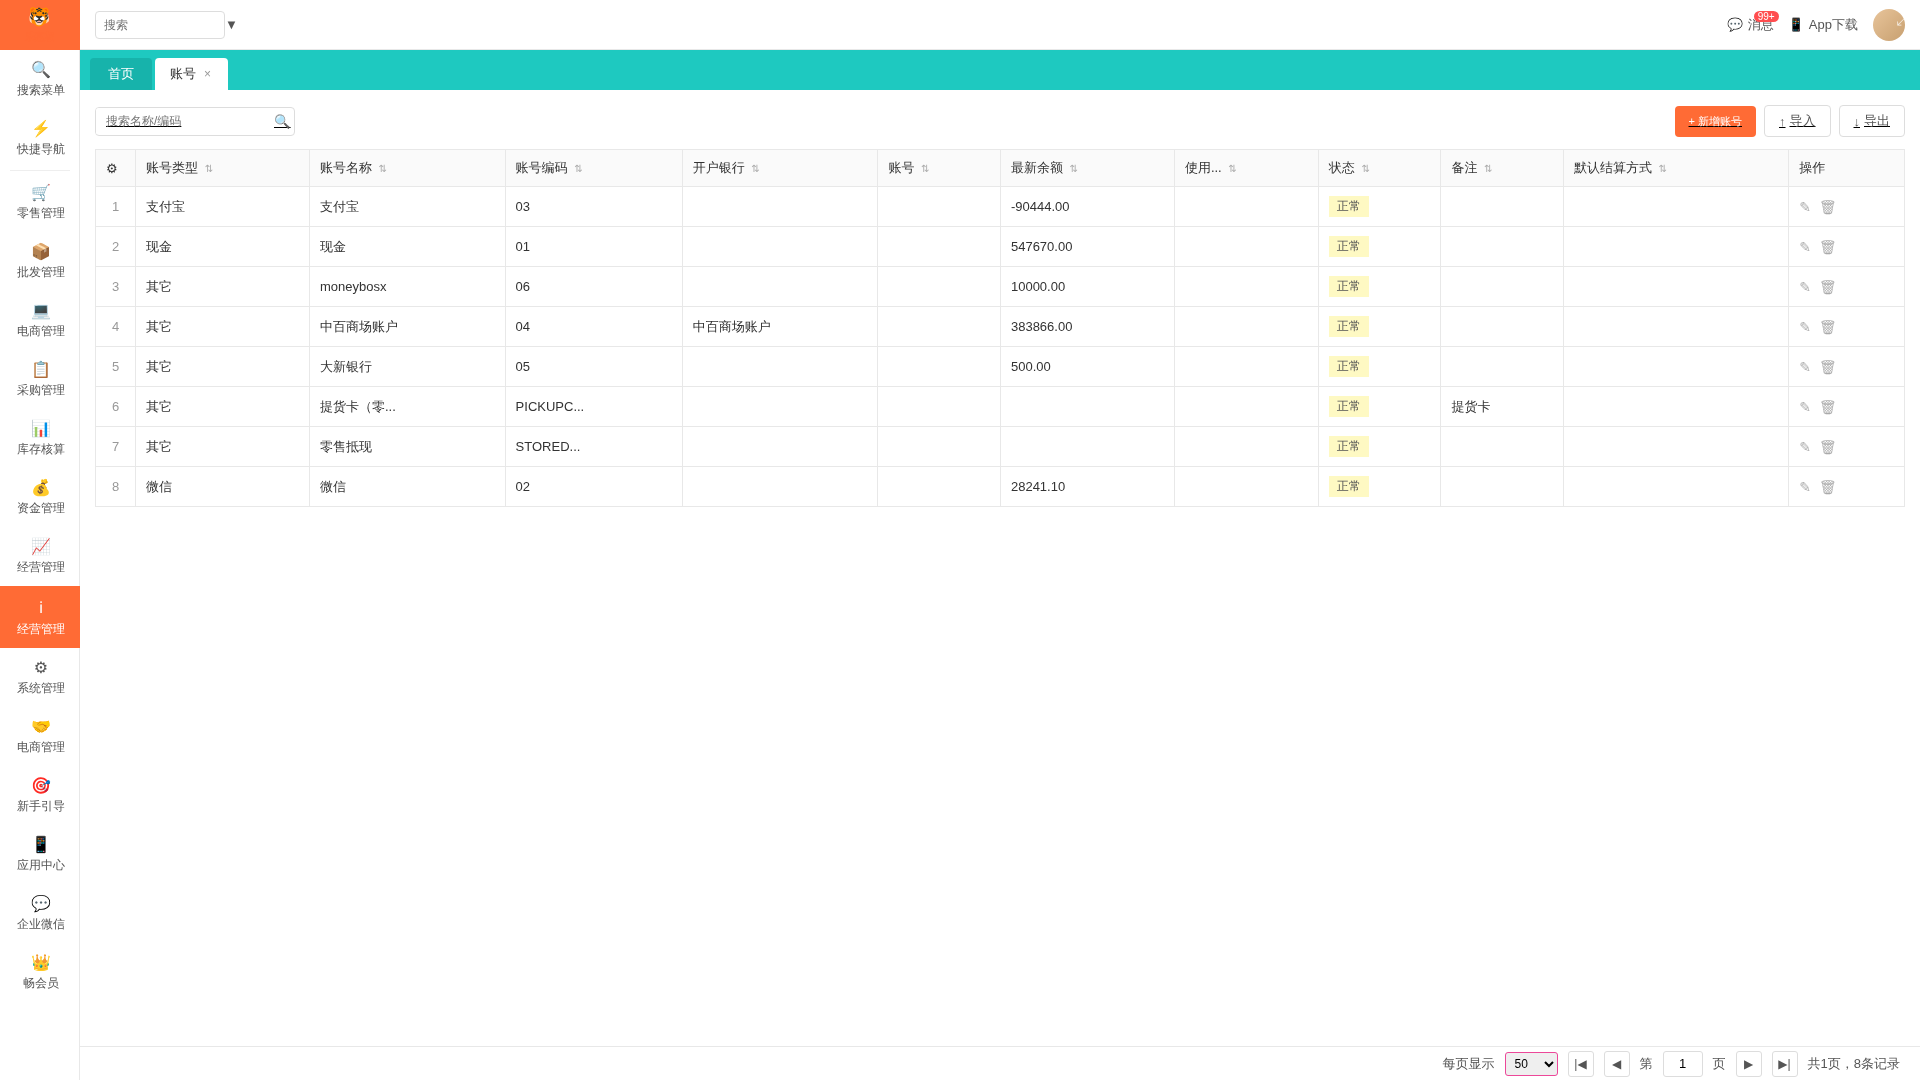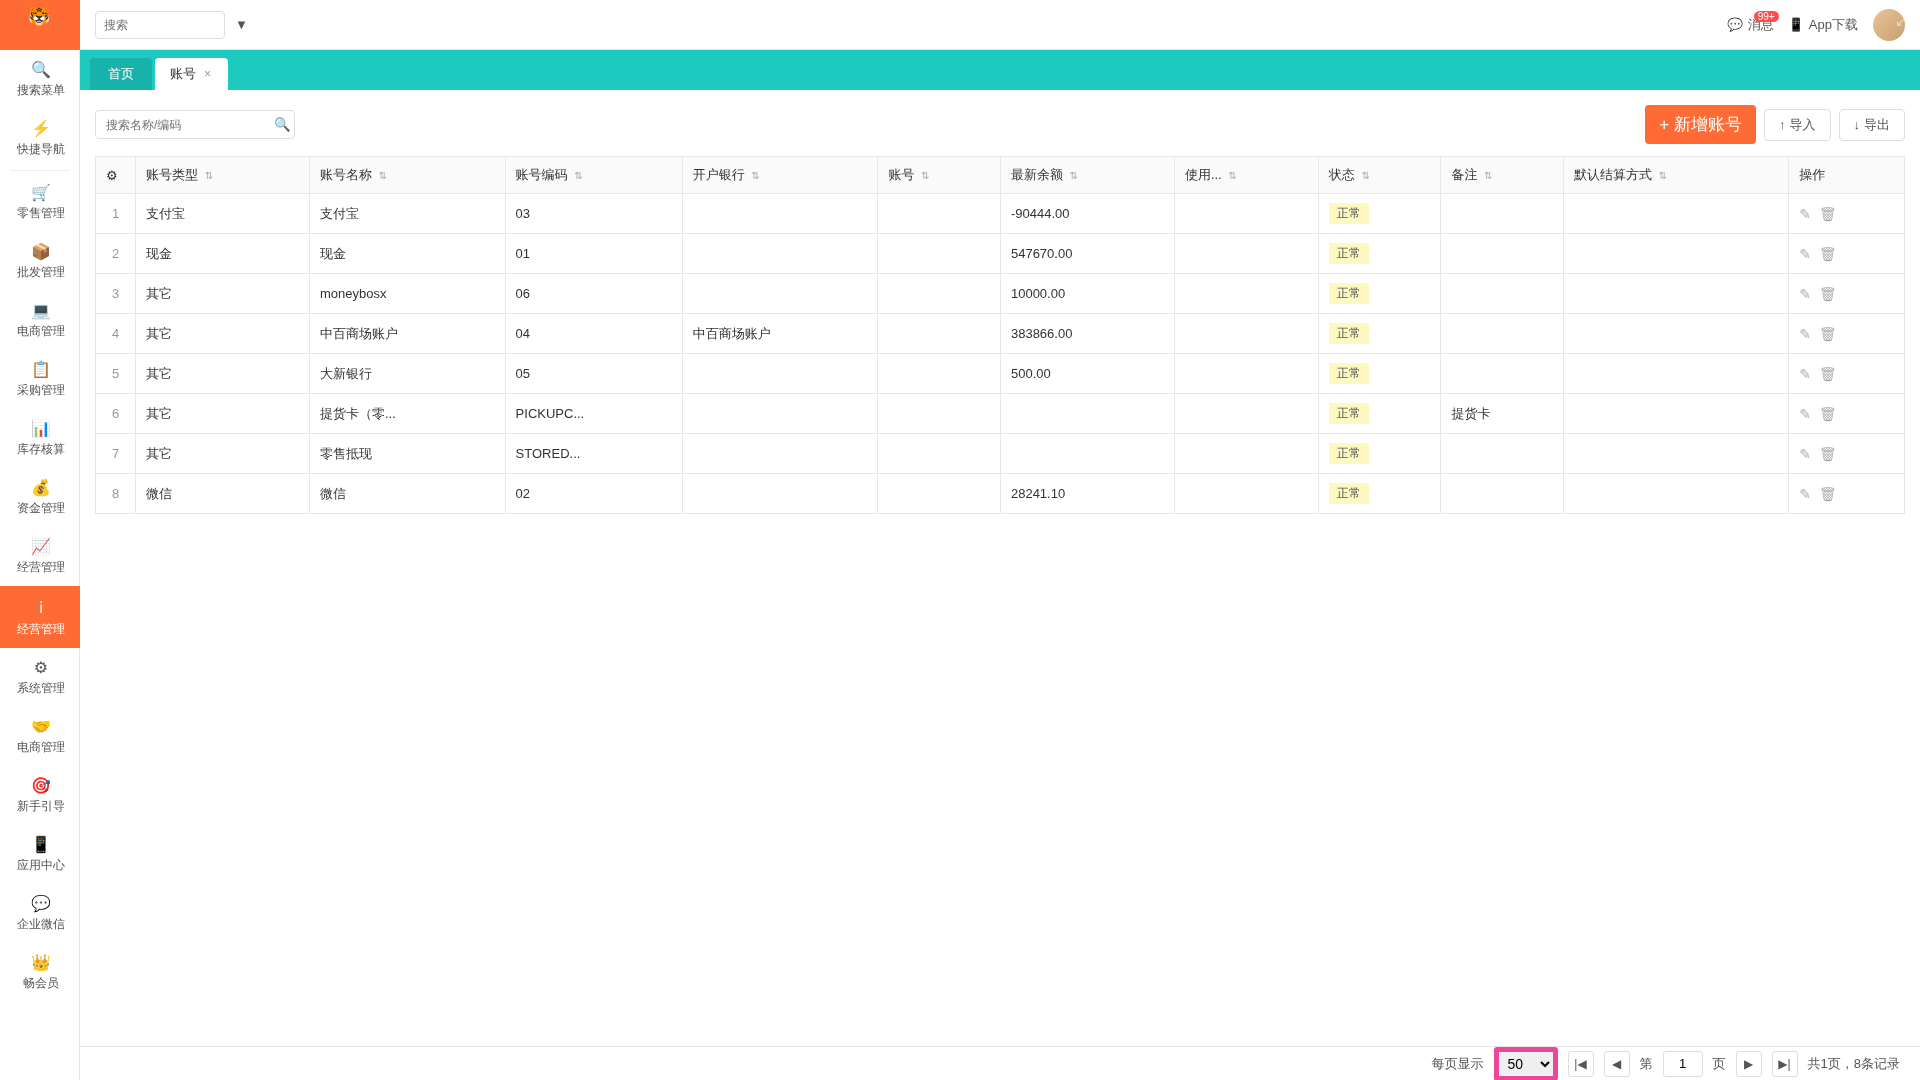--- a/index.html
+++ b/index.html
@@ -69,21 +69,20 @@
       display: flex;
       align-items: center;
       justify-content: space-between;
       padding: 0 15px;
       border-bottom: 1px solid #e8e8e8;
       flex-shrink: 0;
     }
     .header-left {
       display: flex;
       align-items: center;
-      gap: 10px;
     }
     .header-search {
       width: 130px;
       height: 28px;
       border: 1px solid #ddd;
       border-radius: 4px;
       padding: 0 8px;
       font-size: 12px;
     }
     .header-dropdown {
@@ -155,20 +154,21 @@
     .page-content {
       padding: 15px;
     }
 
     
     .toolbar {
       display: flex;
       align-items: center;
       justify-content: space-between;
       margin-bottom: 12px;
+      text-decoration: underline;
     }
     .search-box {
       display: flex;
       align-items: center;
       border: 1px solid #ddd;
       border-radius: 4px;
       overflow: hidden;
       width: 200px;
     }
     .search-input {
@@ -190,21 +190,21 @@
       align-items: center;
       gap: 8px;
     }
     .btn-primary {
       background: #ff6b35;
       color: white;
       border: none;
       padding: 8px 14px;
       border-radius: 4px;
       cursor: pointer;
-      font-size: 17px;
+      font-size: 11px;
       display: flex;
       align-items: center;
       gap: 4px;
     }
     .btn-default {
       background: #fff;
       color: #555;
       border: 1px solid #ddd;
       padding: 6px 14px;
       border-radius: 4px;
@@ -281,24 +281,24 @@
       border-top: 1px solid #e8e8e8;
       display: flex;
       align-items: center;
       justify-content: flex-end;
       padding: 0 20px;
       gap: 10px;
       font-size: 13px;
       color: #555;
     }
     .page-size-select {
-      border: 5px solid #ec4899;
+      border: 1px solid #ec4899;
       border-radius: 3px;
       padding: 3px 5px;
-      font-size: 14px;
+      font-size: 12px;
       cursor: pointer;
     }
     .page-nav-btn {
       width: 26px;
       height: 26px;
       border: 1px solid #ddd;
       background: #fff;
       border-radius: 3px;
       cursor: pointer;
       display: flex;

